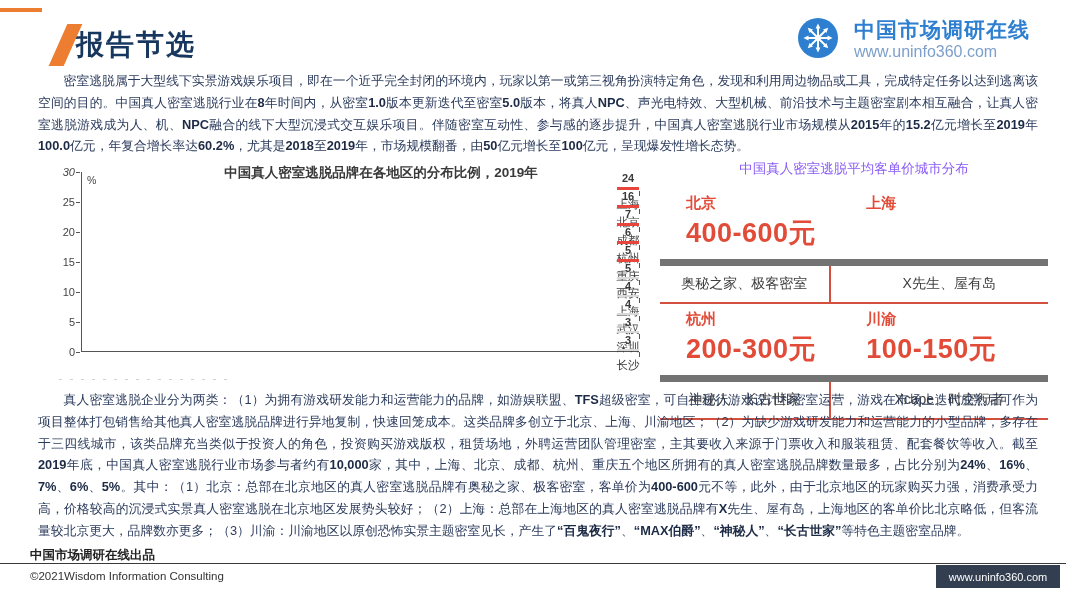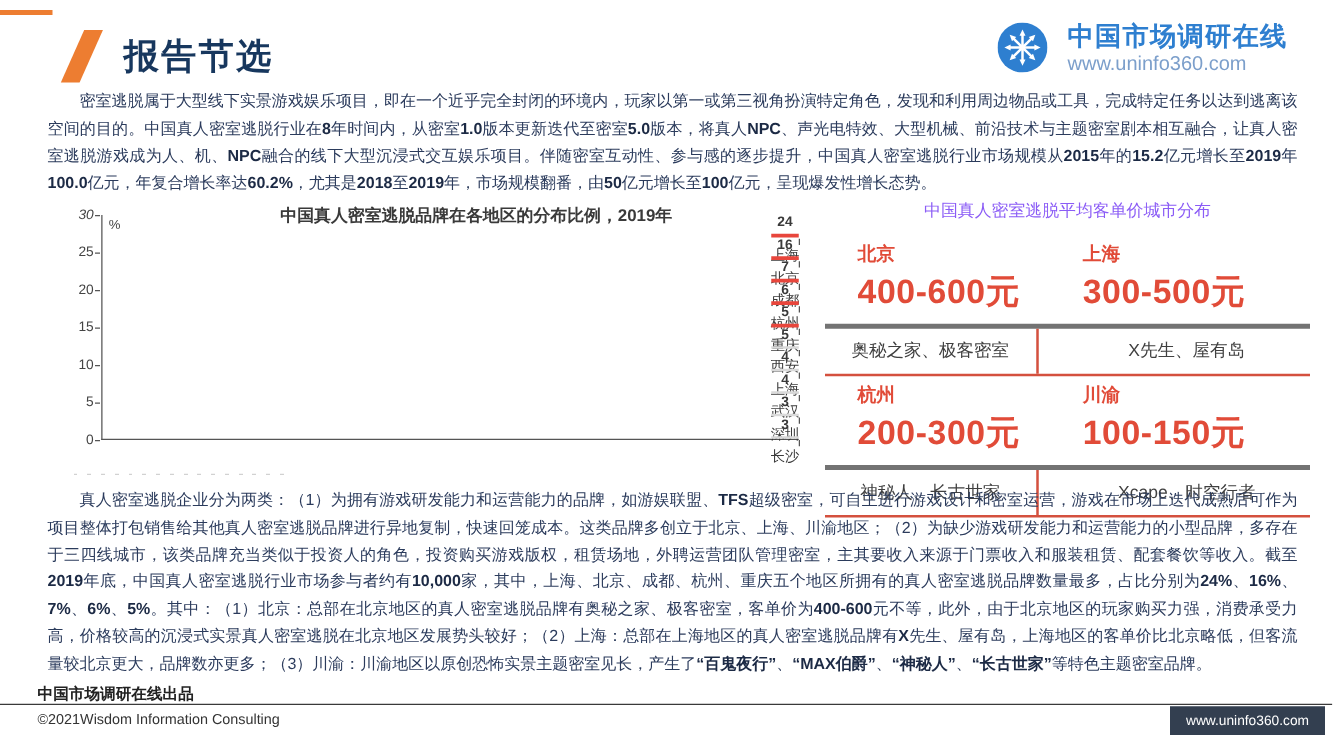--- a/index.html
+++ b/index.html
@@ -1,21 +1,21 @@
 <!DOCTYPE html>
 <html><head>
 <meta charset="utf-8">
 <style>
   html,body{margin:0;padding:0;background:#ffffff;}
   .page{position:relative;width:1066px;height:600px;background:#ffffff;overflow:hidden;
         font-family:"Liberation Sans","DejaVu Sans",sans-serif;color:#2b3b5c;}
 
   
   .top-accent{position:absolute;left:0;top:8px;width:42px;height:4px;background:#ED7D31;}
-  .hdr-title-wrap{position:absolute;left:58px;top:24px;display:flex;align-items:center;gap:26px;}
+  .hdr-title-wrap{position:absolute;left:58px;top:24px;display:flex;align-items:center;gap:3px;}
   .slash{width:15px;height:42px;background:#ED7D31;transform:skewX(-24deg);}
   .hdr-title{font-size:28px;font-weight:bold;color:#17375E;letter-spacing:2px;}
   .logo-wrap{position:absolute;right:36px;top:18px;display:flex;align-items:flex-start;gap:16px;cursor:pointer;}
   .logo-circle{width:40px;height:40px;flex:0 0 auto;}
   .logo-texts{display:flex;flex-direction:column;line-height:1.1;}
   .logo-name{font-size:21px;font-weight:bold;color:#2E7FD0;letter-spacing:1px;}
   .logo-url{font-size:16px;color:#7C9FCB;margin-top:2px;}
 
   
   .para{position:absolute;left:38px;width:1000px;font-size:12.8px;line-height:21.8px;
@@ -47,21 +47,21 @@
     background-size:auto 1px;background-repeat:repeat-x;background-position:0 3px;}
 
   
   .ptable{position:absolute;left:660px;top:160px;width:388px;}
   .ptable-title{text-align:center;font-size:13.5px;font-weight:normal;color:#8b5cf6;margin-bottom:10px;}
   .city-row{display:flex;padding:6px 0 8px 0;}
   .city-cell{flex:1;padding-left:26px;}
   .city-cell:last-child{flex:1.18;}
   .city-name{font-size:15px;font-weight:bold;color:#E14B38;}
   .city-price{font-size:27px;font-weight:bold;color:#E14B38;margin-top:2px;letter-spacing:.5px;}
-  .brand-row{display:flex;border-top:4px solid #737373;border-bottom:2px solid #D4503E;align-items:flex-end;}
+  .brand-row{display:flex;border-top:7px solid #737373;border-bottom:2px solid #D4503E;align-items:flex-end;}
   .brand-cell{flex:1;text-align:center;padding:9px 4px;font-size:14px;color:#404040;}
   .brand-cell:first-child{border-right:2px solid #D4503E;}
   .brand-cell:last-child{flex:1.18;margin-left:20px;}
 
   
   .footer-rule{position:absolute;left:0;right:0;top:563px;height:1.4px;background:#3a3a3a;}
   .produced{position:absolute;left:30px;top:547px;font-size:12.5px;font-weight:bold;color:#222;}
   .copyright{position:absolute;left:30px;top:570px;font-size:11.5px;color:#333;}
   .site-box{position:absolute;right:6px;top:565px;width:124px;height:23px;background:#333F50;
             display:flex;align-items:center;justify-content:center;cursor:pointer;}
@@ -175,21 +175,20 @@
   <div class="ptable">
     <div class="ptable-title">中国真人密室逃脱平均客单价城市分布</div>
 
     <div class="city-row">
       <div class="city-cell">
         <div class="city-name">北京</div>
         <div class="city-price">400-600元</div>
       </div>
       <div class="city-cell">
         <div class="city-name">上海</div>
-        <div class="city-price">300-500元</div>
       </div>
     </div>
     <div class="brand-row">
       <div class="brand-cell">奥秘之家、极客密室</div>
       <div class="brand-cell">X先生、屋有岛</div>
     </div>
 
     <div class="city-row">
       <div class="city-cell">
         <div class="city-name">杭州</div>

